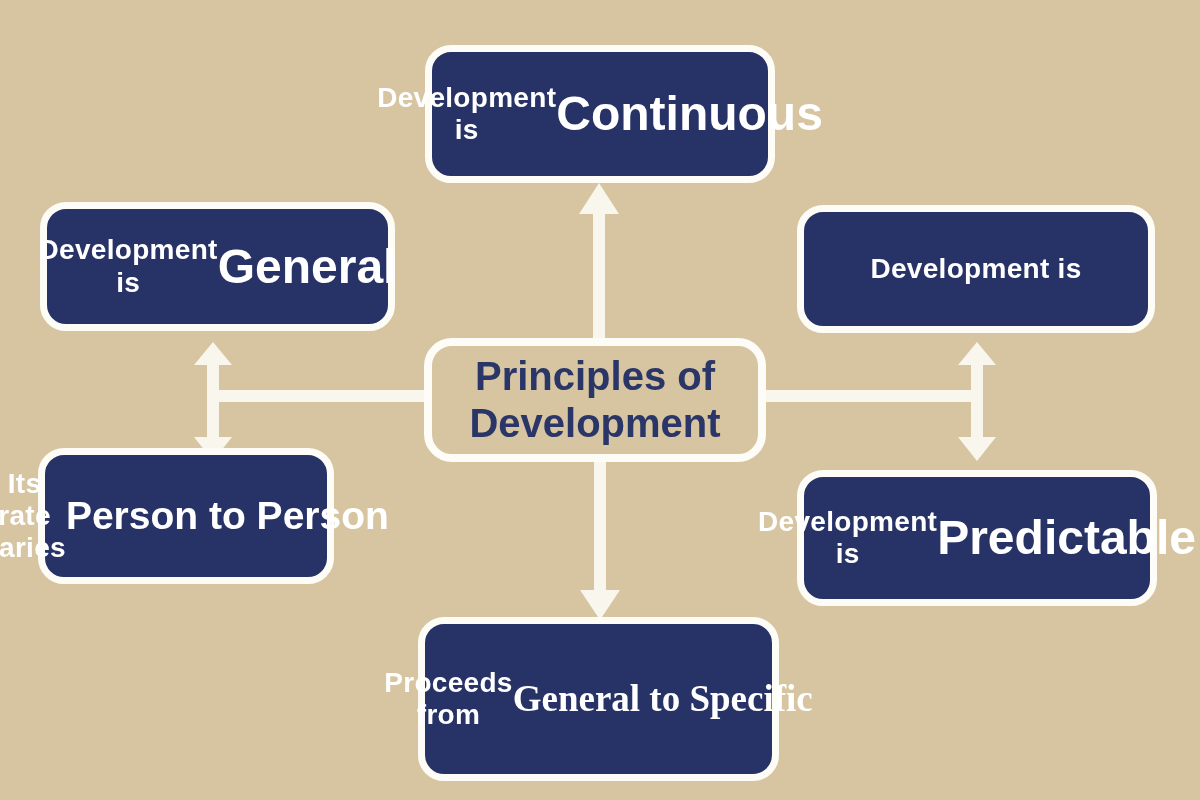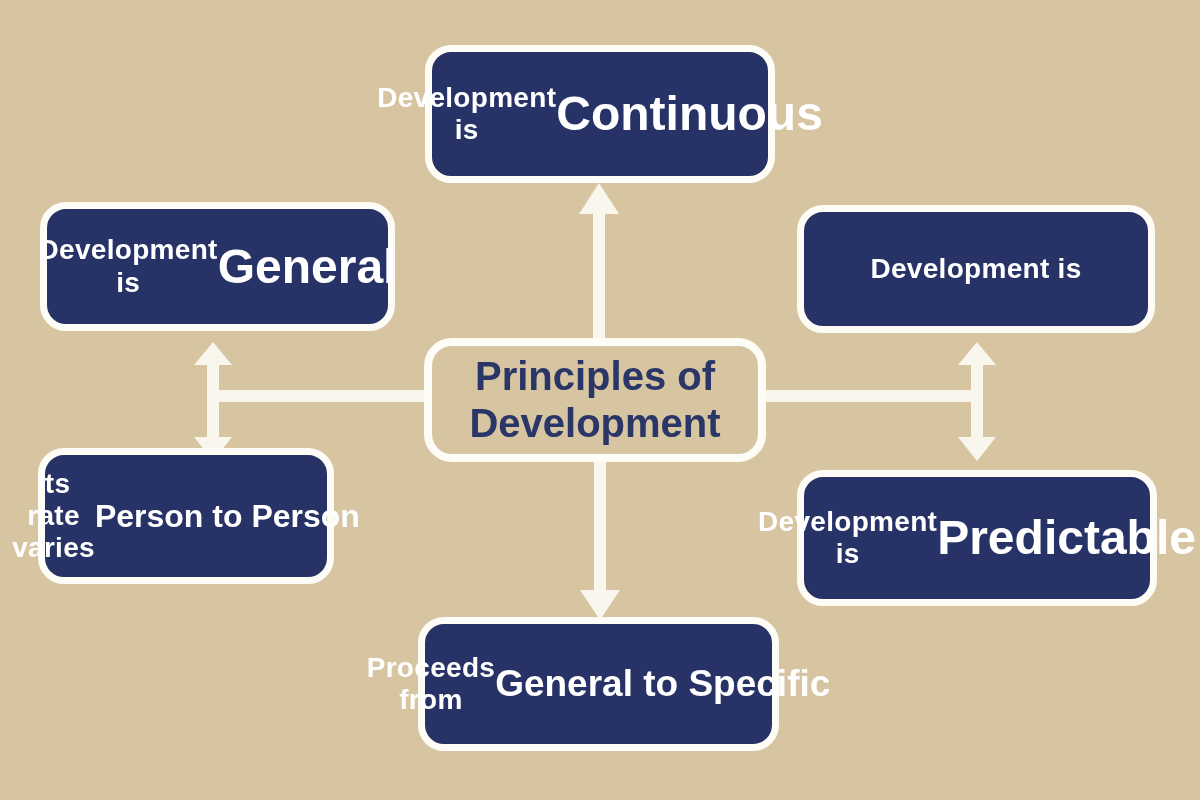--- a/index.html
+++ b/index.html
@@ -29,38 +29,38 @@
     color:var(--node-text);
     display:flex;
     flex-direction:row;
     align-items:center;
     justify-content:center;
     text-align:center;
     line-height:1.15;
   }
   .node .line1{font-size:28px;font-weight:600;letter-spacing:.3px;}
   .node .line2{font-size:48px;font-weight:700;margin-top:0;white-space:nowrap;}
-  .node.small2 .line2{font-size:32px;}
-  .node.small3 .line2{font-size:37px;}
+  .node.small2 .line2{font-size:39px;}
+  .node.small3 .line2{font-size:37px;font-family:Liberation Serif, serif;}
   .center-node{
     position:absolute;
     left:424px;top:338px;width:342px;height:124px;
     background:var(--center-fill);
     border:8px solid var(--center-border);
     border-radius:28px;
     color:var(--center-text);
     display:flex;flex-direction:column;align-items:center;justify-content:center;
     text-align:center;font-size:40px;font-weight:600;line-height:1.18;
   }
   .pos-top{left:425px;top:45px;width:350px;height:138px;}
   .pos-left-top{left:40px;top:202px;width:355px;height:129px;}
   .pos-right-top{left:797px;top:205px;width:358px;height:128px;}
   .pos-left-bottom{left:38px;top:448px;width:296px;height:136px;}
   .pos-right-bottom{left:797px;top:470px;width:360px;height:136px;}
-  .pos-bottom{left:418px;top:617px;width:361px;height:134px;}
+  .pos-bottom{left:418px;top:617px;width:361px;height:164px;}
 </style>
 </head>
 <body>
 
 <div class="canvas">
 
   <svg class="arrows" viewBox="0 0 1200 800" xmlns="http://www.w3.org/2000/svg">
     <path fill="var(--arrow)" d="M593 340 L593 214 L579 214 L599 183 L619 214 L605 214 L605 340 Z"></path>
     <path fill="var(--arrow)" d="M594 460 L594 590 L580 590 L600 620 L620 590 L606 590 L606 460 Z"></path>
     <path fill="var(--arrow)" d="M213 342 L232 365 L219 365 L219 390 L434 390 L434 402 L219 402 L219 437 L232 437 L213 461 L194 437 L207 437 L207 365 L194 365 Z"></path>

